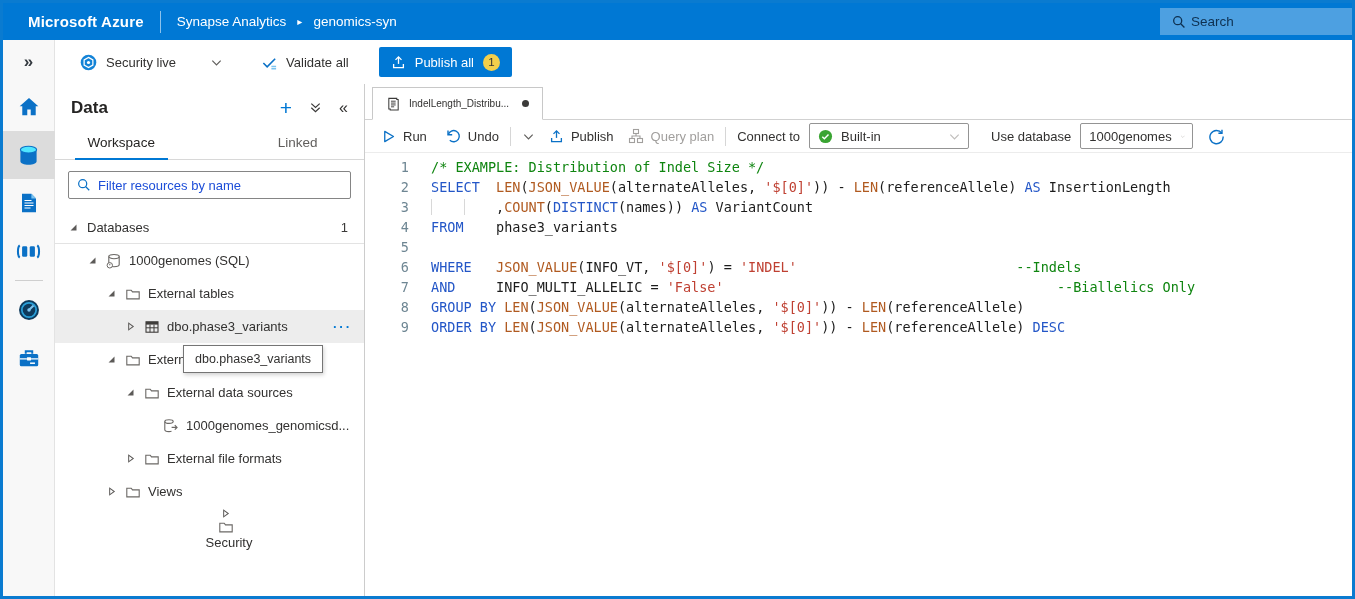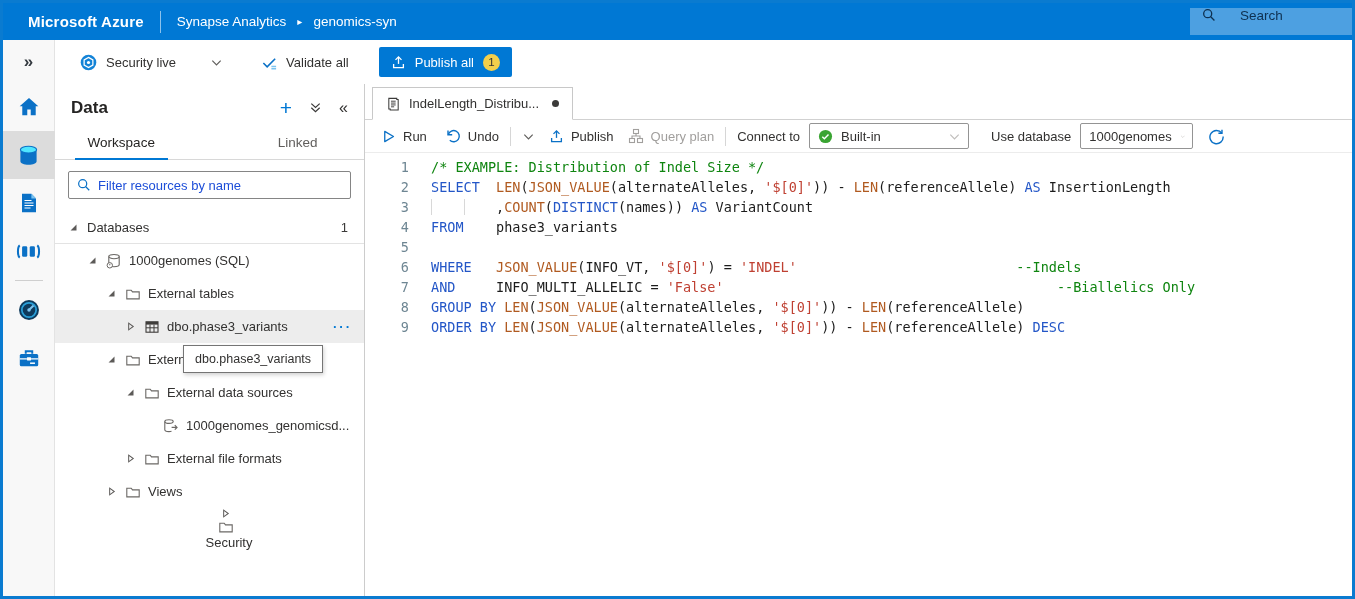--- a/index.html
+++ b/index.html
@@ -5,21 +5,21 @@
   * { margin:0; padding:0; box-sizing:border-box; }
   html,body { width:1355px; height:599px; background:#fff; font-family:"Liberation Sans",sans-serif; overflow:hidden; }
   .frame { width:1355px; height:599px; border:3px solid #0a7bd0; display:flex; flex-direction:column; background:#fff; }
 
   
   .topbar { height:37px; background:#0078d4; display:flex; align-items:center; padding-left:25px; flex-shrink:0; }
   .brand { color:#fff; font-size:15px; font-weight:bold; letter-spacing:.2px; }
   .tb-div { width:1px; height:22px; background:rgba(255,255,255,.55); margin:0 16px; }
   .tb-crumb { color:#fff; font-size:13.5px; }
   .tb-arrow { color:#fff; font-size:10px; margin:0 11px; }
-  .searchbox { margin-left:auto; width:162px; height:27px; background:rgba(255,255,255,.3); display:flex; padding-left:12px; gap:24px; color:#0e3050; font-size:13.5px; cursor:pointer; }
+  .searchbox { margin-left:auto; width:192px; height:27px; background:rgba(255,255,255,.3); display:flex; align-items:center; padding-left:12px; gap:5px; color:#0e3050; font-size:13.5px; cursor:pointer; }
 
   
   .body { flex:1; display:flex; min-height:0; }
   .leftnav { width:52px; background:#f8f8f8; border-right:1px solid #e3e3e3; display:flex; flex-direction:column; align-items:center; padding-top:7px; flex-shrink:0; }
   .nav-expand { height:30px; width:100%; display:flex; align-items:center; justify-content:center; color:#33393f; font-size:17px; font-weight:bold; margin-bottom:6px; cursor:pointer; }
   .navitem { width:52px; height:48px; display:flex; align-items:center; justify-content:center; cursor:pointer; }
   .navitem.selected { background:#dcdcdc; }
   .nav-sep { width:28px; height:1px; background:#cfcfcf; margin:5px 0; }
 
   .main { flex:1; display:flex; flex-direction:column; min-width:0; }
@@ -57,21 +57,21 @@
   .expander { width:19px; flex-shrink:0; display:flex; align-items:center; }
   .tree-icon { width:23px; flex-shrink:0; display:flex; align-items:center; }
   .tree-count { margin-left:auto; color:#3b3a39; font-size:13px; padding-right:4px; }
   .tree-more { margin-left:auto; color:#0078d4; font-weight:bold; letter-spacing:2px; font-size:13px; }
   .tooltip { position:absolute; left:128px; top:261px; background:#fff; border:1px solid #757575; padding:6px 11px; font-size:12.5px; color:#323130; box-shadow:1px 2px 4px rgba(0,0,0,.18); z-index:5; white-space:nowrap; }
 
   
   .editor { flex:1; display:flex; flex-direction:column; min-width:0; }
   .tabbar { height:36px; border-bottom:1px solid #d1d1d1; display:flex; align-items:flex-end; padding-left:7px; flex-shrink:0; }
   .etab { height:33px; margin-bottom:-1px; background:#fff; border:1px solid #c8c8c8; border-bottom:1px solid #fff; display:flex; align-items:center; padding:0 13px; gap:8px; cursor:pointer; }
-  .etab-title { font-size:13px; color:#323130; }
+  .etab-title { font-size:10px; color:#323130; }
   .dirty-dot { width:7px; height:7px; border-radius:50%; background:#3b3a39; margin-left:5px; }
 
   .etoolbar { height:33px; display:flex; align-items:center; padding-left:16px; font-size:13px; color:#323130; border-bottom:1px solid #ececec; flex-shrink:0; }
   .tb-item { display:flex; align-items:center; gap:7px; cursor:pointer; }
   .tb-item.disabled { color:#a19f9d; cursor:default; }
   .vdiv { width:1px; height:19px; background:#d6d6d6; margin:0 11px; }
   .gap18 { width:18px; } .gap14 { width:14px; } .gap24 { width:22px; } .gap10 { width:9px; }
   .select { height:26px; border:1px solid #949494; border-radius:2px; background:#fff; display:flex; align-items:center; padding:0 7px 0 8px; gap:8px; font-size:13px; color:#323130; cursor:pointer; }
   .sel-connect { width:160px; } .sel-db { width:113px; }
   .sel-chevron { margin-left:auto; }

